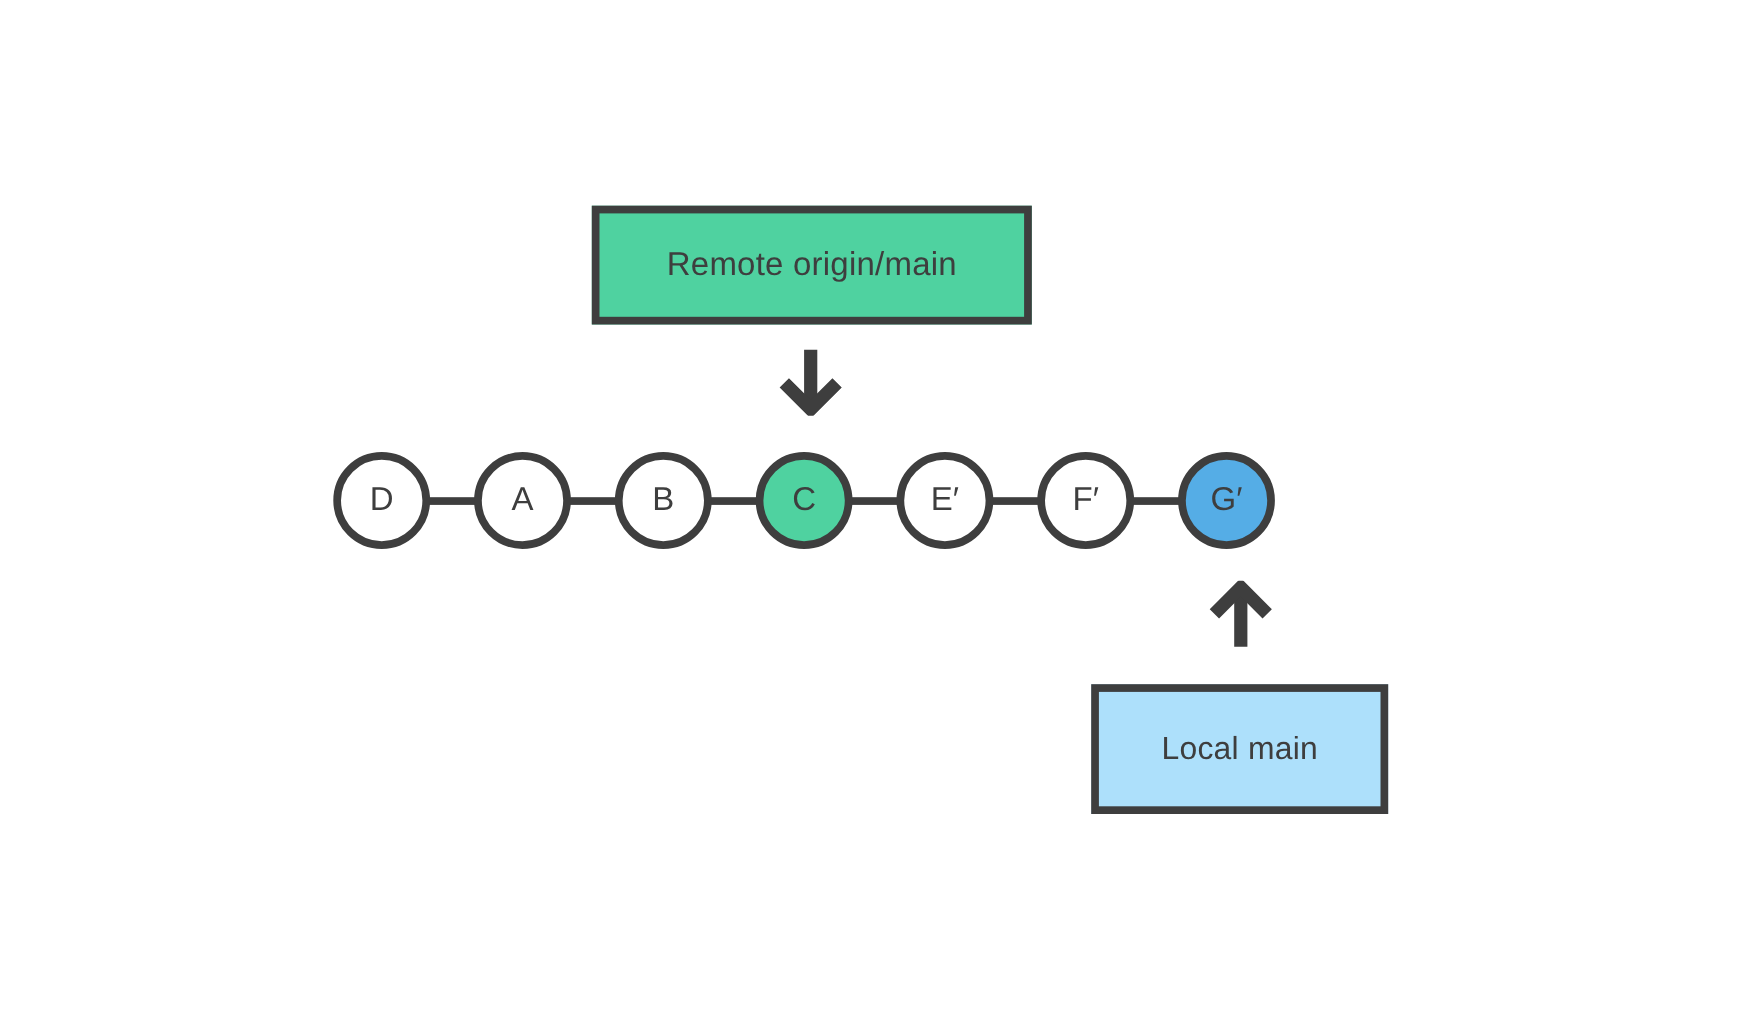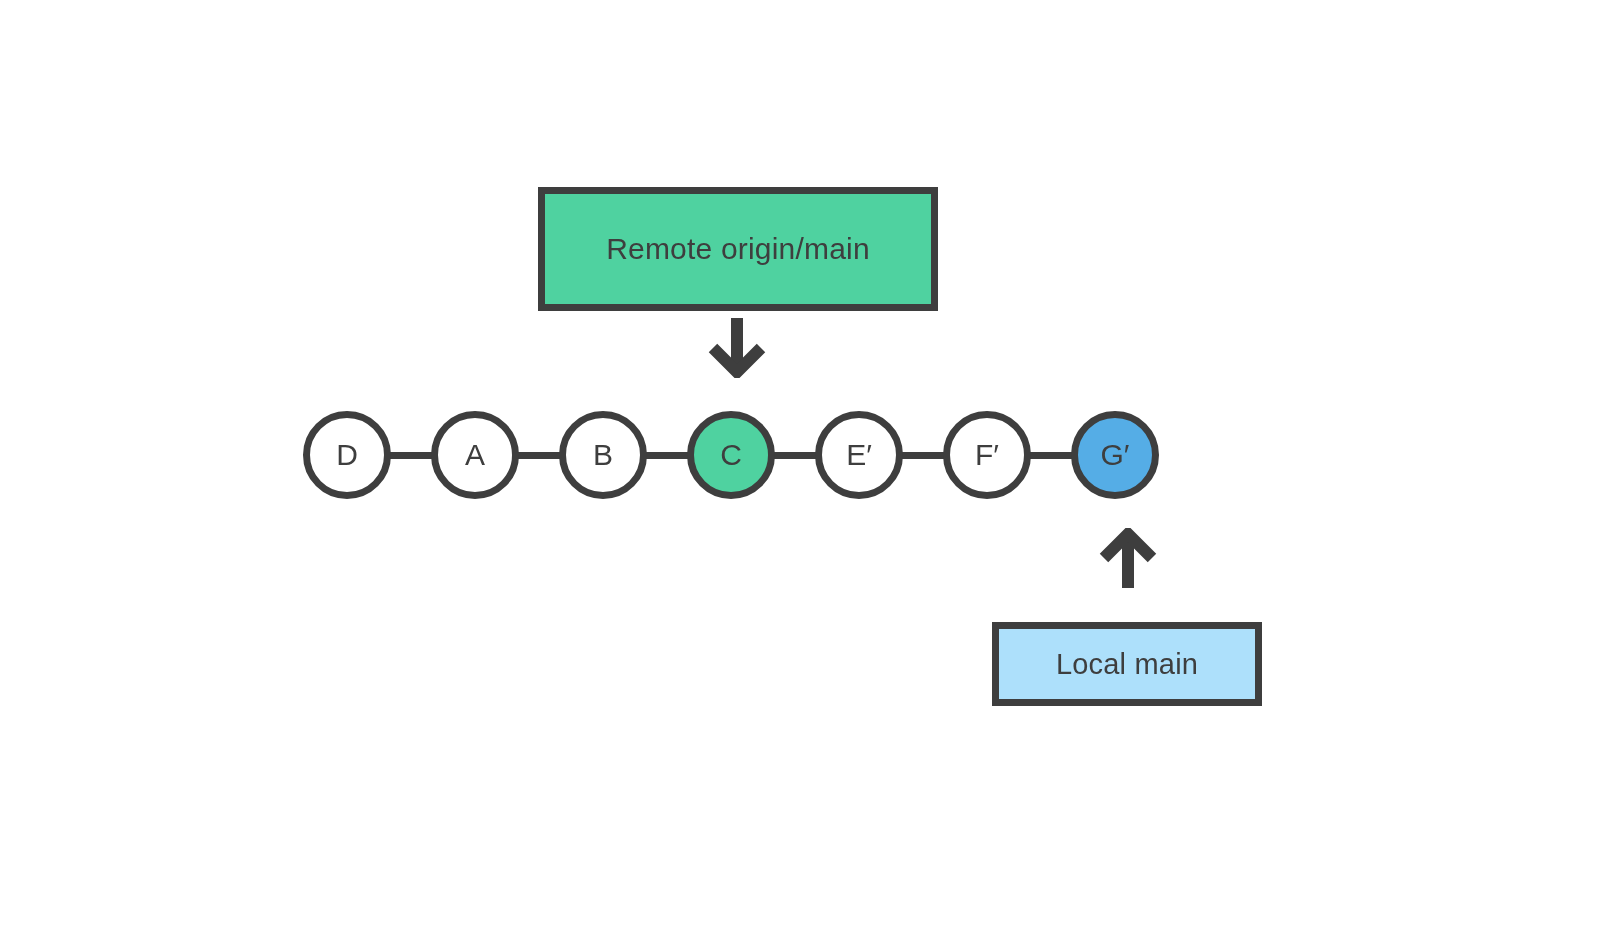--- a/index.html
+++ b/index.html
@@ -26,29 +26,29 @@
     display: flex;
     align-items: center;
     justify-content: center;
     color: #3e3e3e;
     letter-spacing: 0.2px;
   }
   #remote-box {
     left: 538px;
     top: 187px;
     width: 400px;
-    height: 124px;
+    height: 108px;
     background: #4fd2a0;
     font-size: 30px;
   }
   #local-box {
     left: 992px;
     top: 622px;
     width: 270px;
-    height: 84px;
+    height: 118px;
     background: #ade0fb;
     font-size: 29px;
   }
 
   
   #chain {
     position: absolute;
     left: 303px;
     top: 411px;
     height: 88px;

